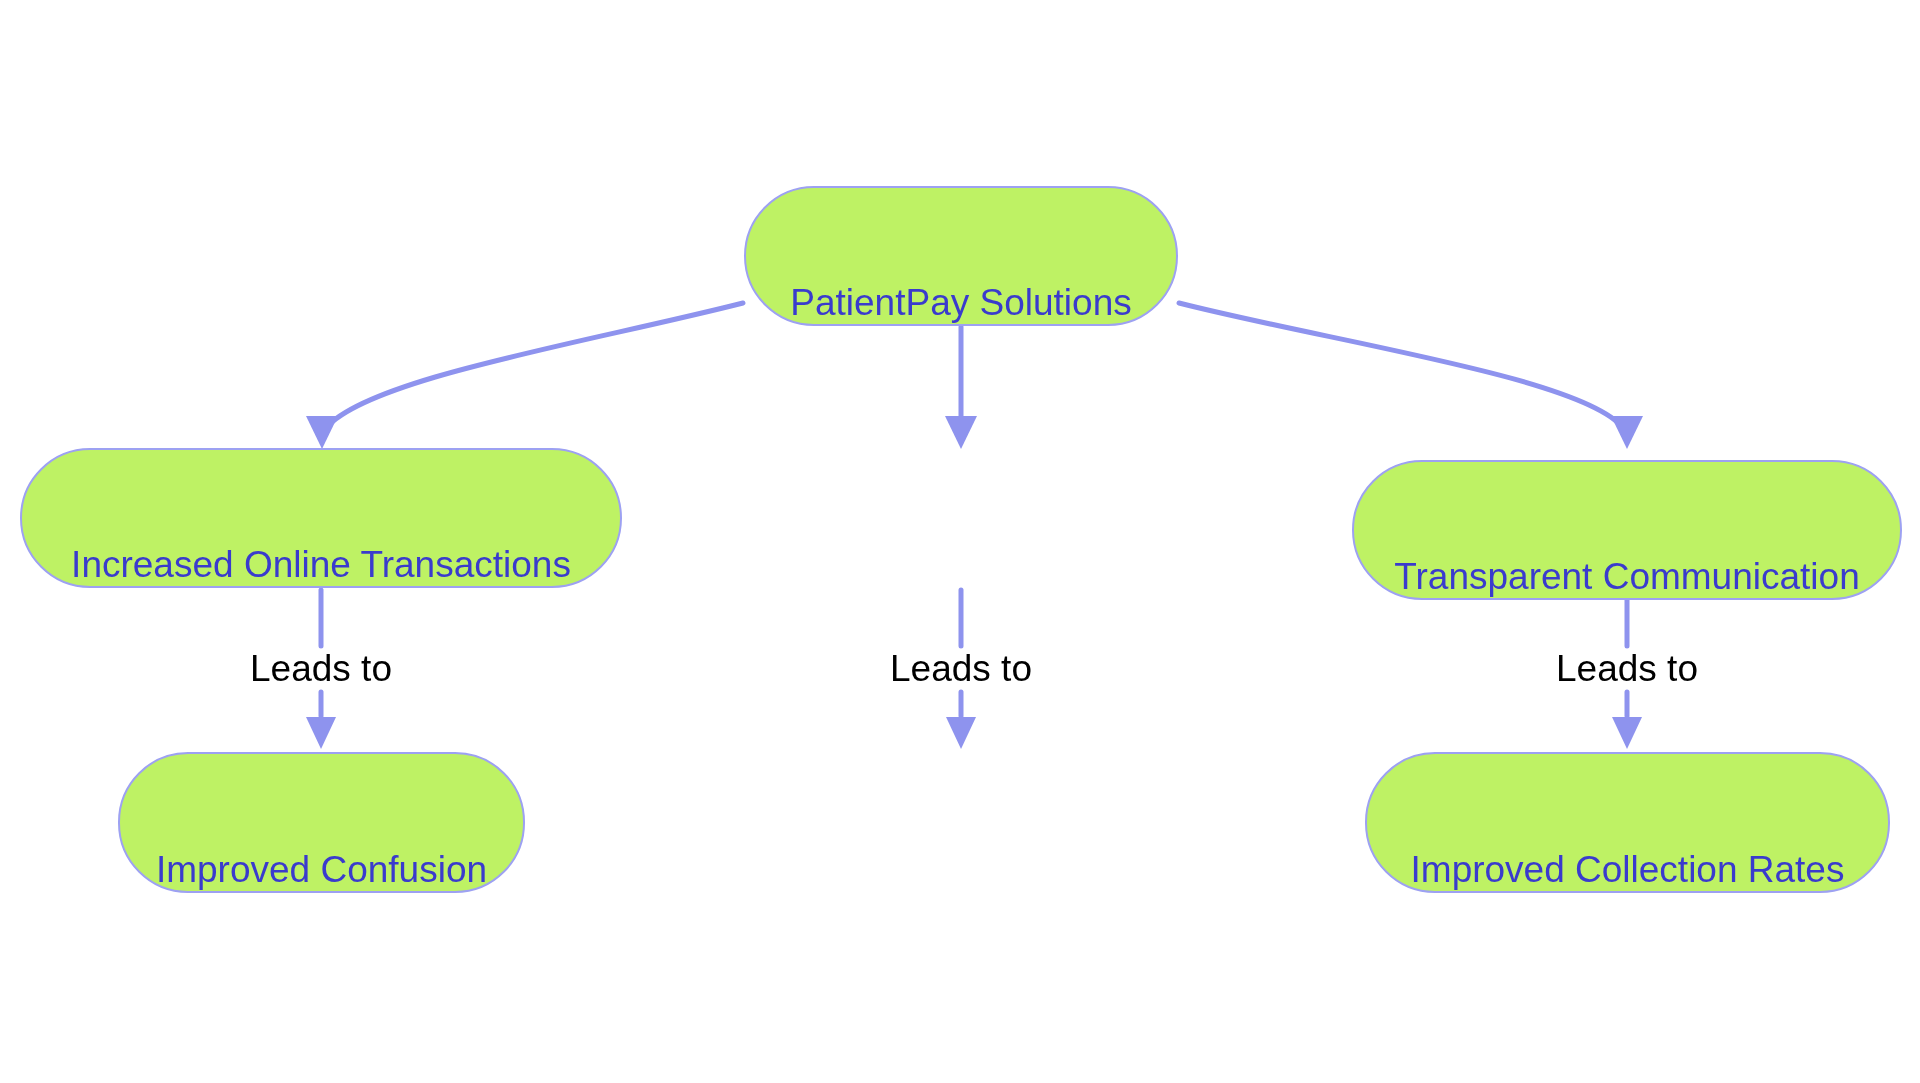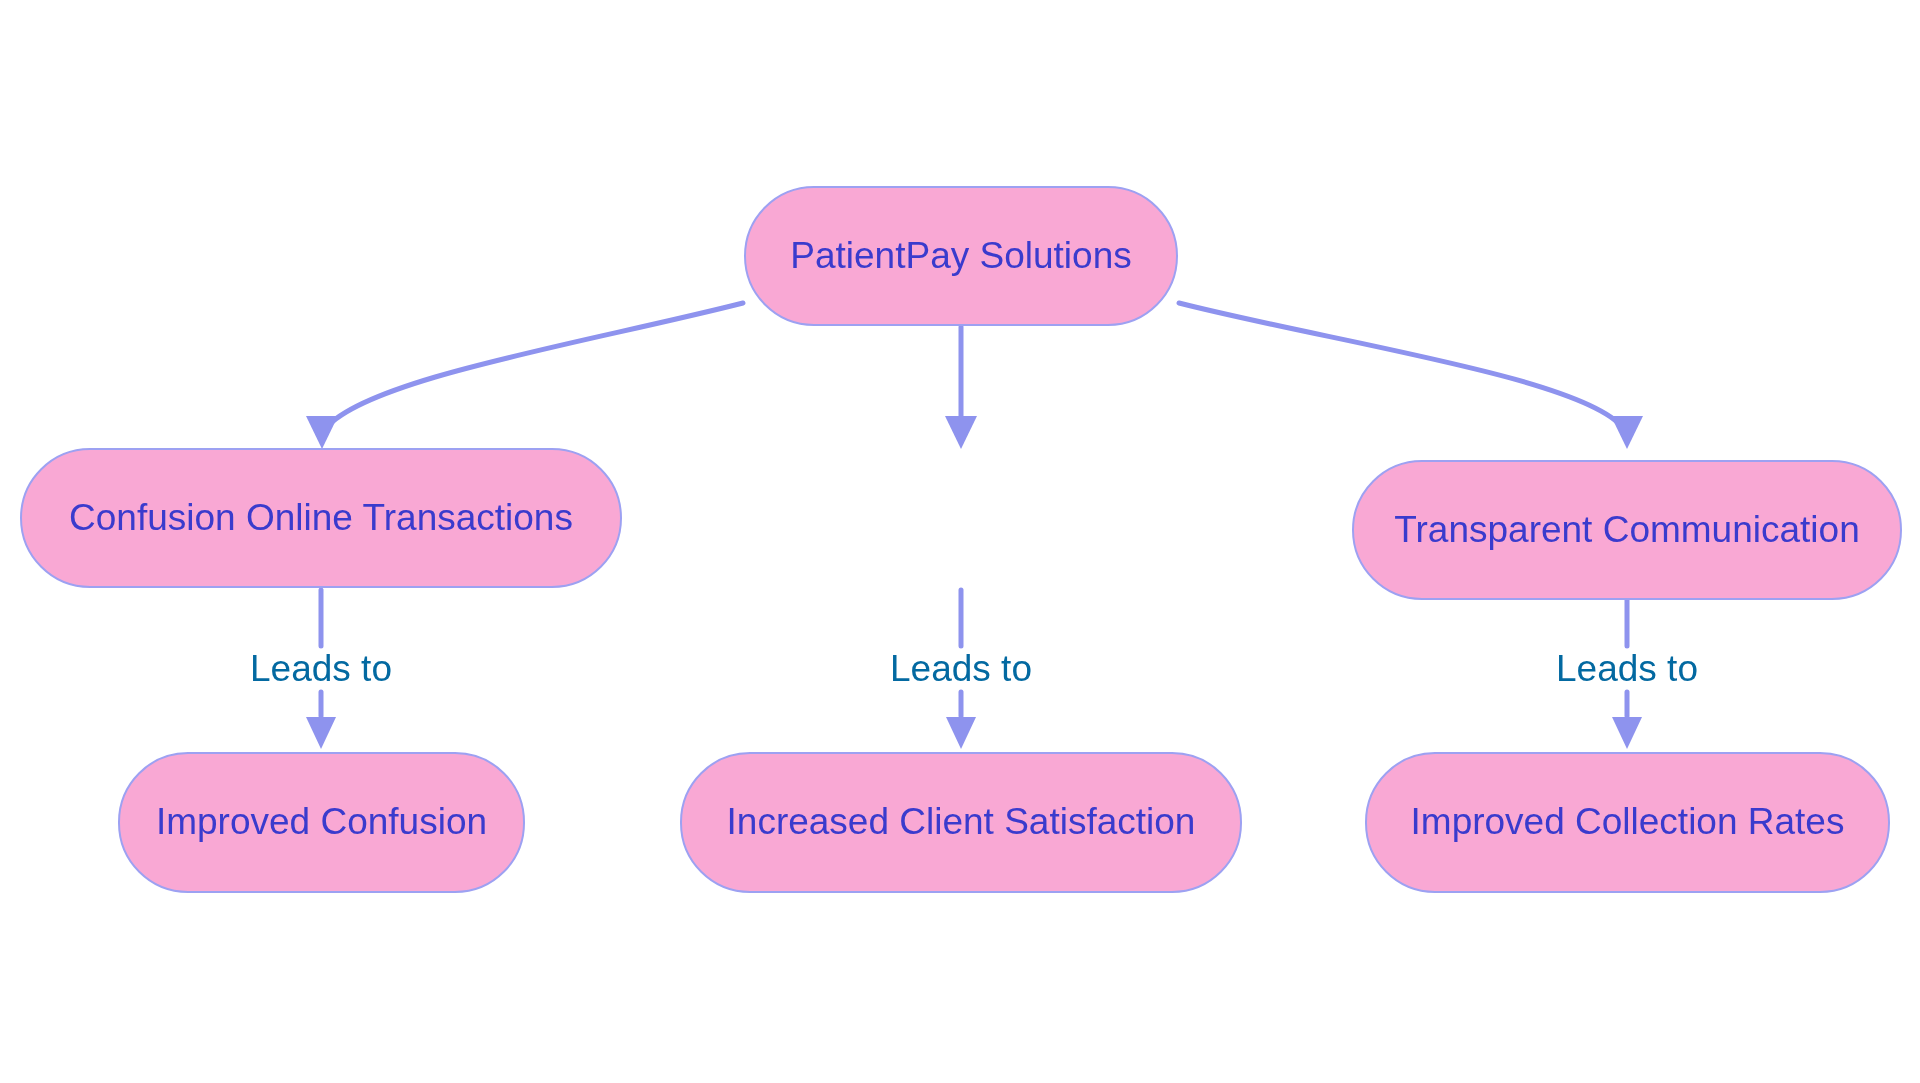--- a/index.html
+++ b/index.html
@@ -18,38 +18,38 @@
   .connector-layer {
     position: absolute;
     left: 0;
     top: 0;
     width: 1920px;
     height: 1083px;
   }
   .node {
     position: absolute;
     box-sizing: border-box;
-    background: #f9a8d4;
+    background: #bef264;
     border: 2px solid #9da1f2;
     border-radius: 70px;
     display: flex;
-    align-items: center;
+    align-items: flex-end;
     justify-content: center;
   }
   .node-label {
     color: #3a3bcd;
     font-size: 37px;
     line-height: 1.1;
     white-space: nowrap;
     text-align: center;
   }
   .edge-label {
     position: absolute;
     transform: translate(-50%, -50%);
-    color: #0369a1;
+    color: #000000;
     font-size: 37px;
     line-height: 1.1;
     white-space: nowrap;
   }
 </style>
 </head>
 <body>
 
 <div class="stage">
 
@@ -75,37 +75,34 @@
     <path d="M 1627 590 L 1627 646" fill="none" stroke-width="5" stroke-linecap="round" stroke="#8e93ee"></path>
     <path d="M 1627 692 L 1627 716" fill="none" stroke-width="5" stroke-linecap="round" stroke="#8e93ee"></path>
     <polygon points="1627,749 1612,717 1642,717" fill="#8e93ee"></polygon>
   </svg>
 
   <div class="node" style="left:744px; top:186px; width:434px; height:140px;">
     <span class="node-label">PatientPay Solutions</span>
   </div>
 
   <div class="node" style="left:20px; top:448px; width:602px; height:140px;">
-    <span class="node-label">Confusion Online Transactions</span>
+    <span class="node-label">Increased Online Transactions</span>
   </div>
 
 
   <div class="node" style="left:1352px; top:448px; width:550px; height:140px;margin-top:12px;">
     <span class="node-label">Transparent Communication</span>
   </div>
 
   <div class="edge-label" style="left:321px; top:669px;">Leads to</div>
   <div class="edge-label" style="left:961px; top:669px;">Leads to</div>
   <div class="edge-label" style="left:1627px; top:669px;">Leads to</div>
 
   <div class="node" style="left:118px; top:752px; width:407px; height:141px;">
     <span class="node-label">Improved Confusion</span>
   </div>
 
-  <div class="node" style="left:680px; top:752px; width:562px; height:141px;">
-    <span class="node-label">Increased Client Satisfaction</span>
-  </div>
 
   <div class="node" style="left:1365px; top:752px; width:525px; height:141px;">
     <span class="node-label">Improved Collection Rates</span>
   </div>
 
 </div>
 
 </body></html>

